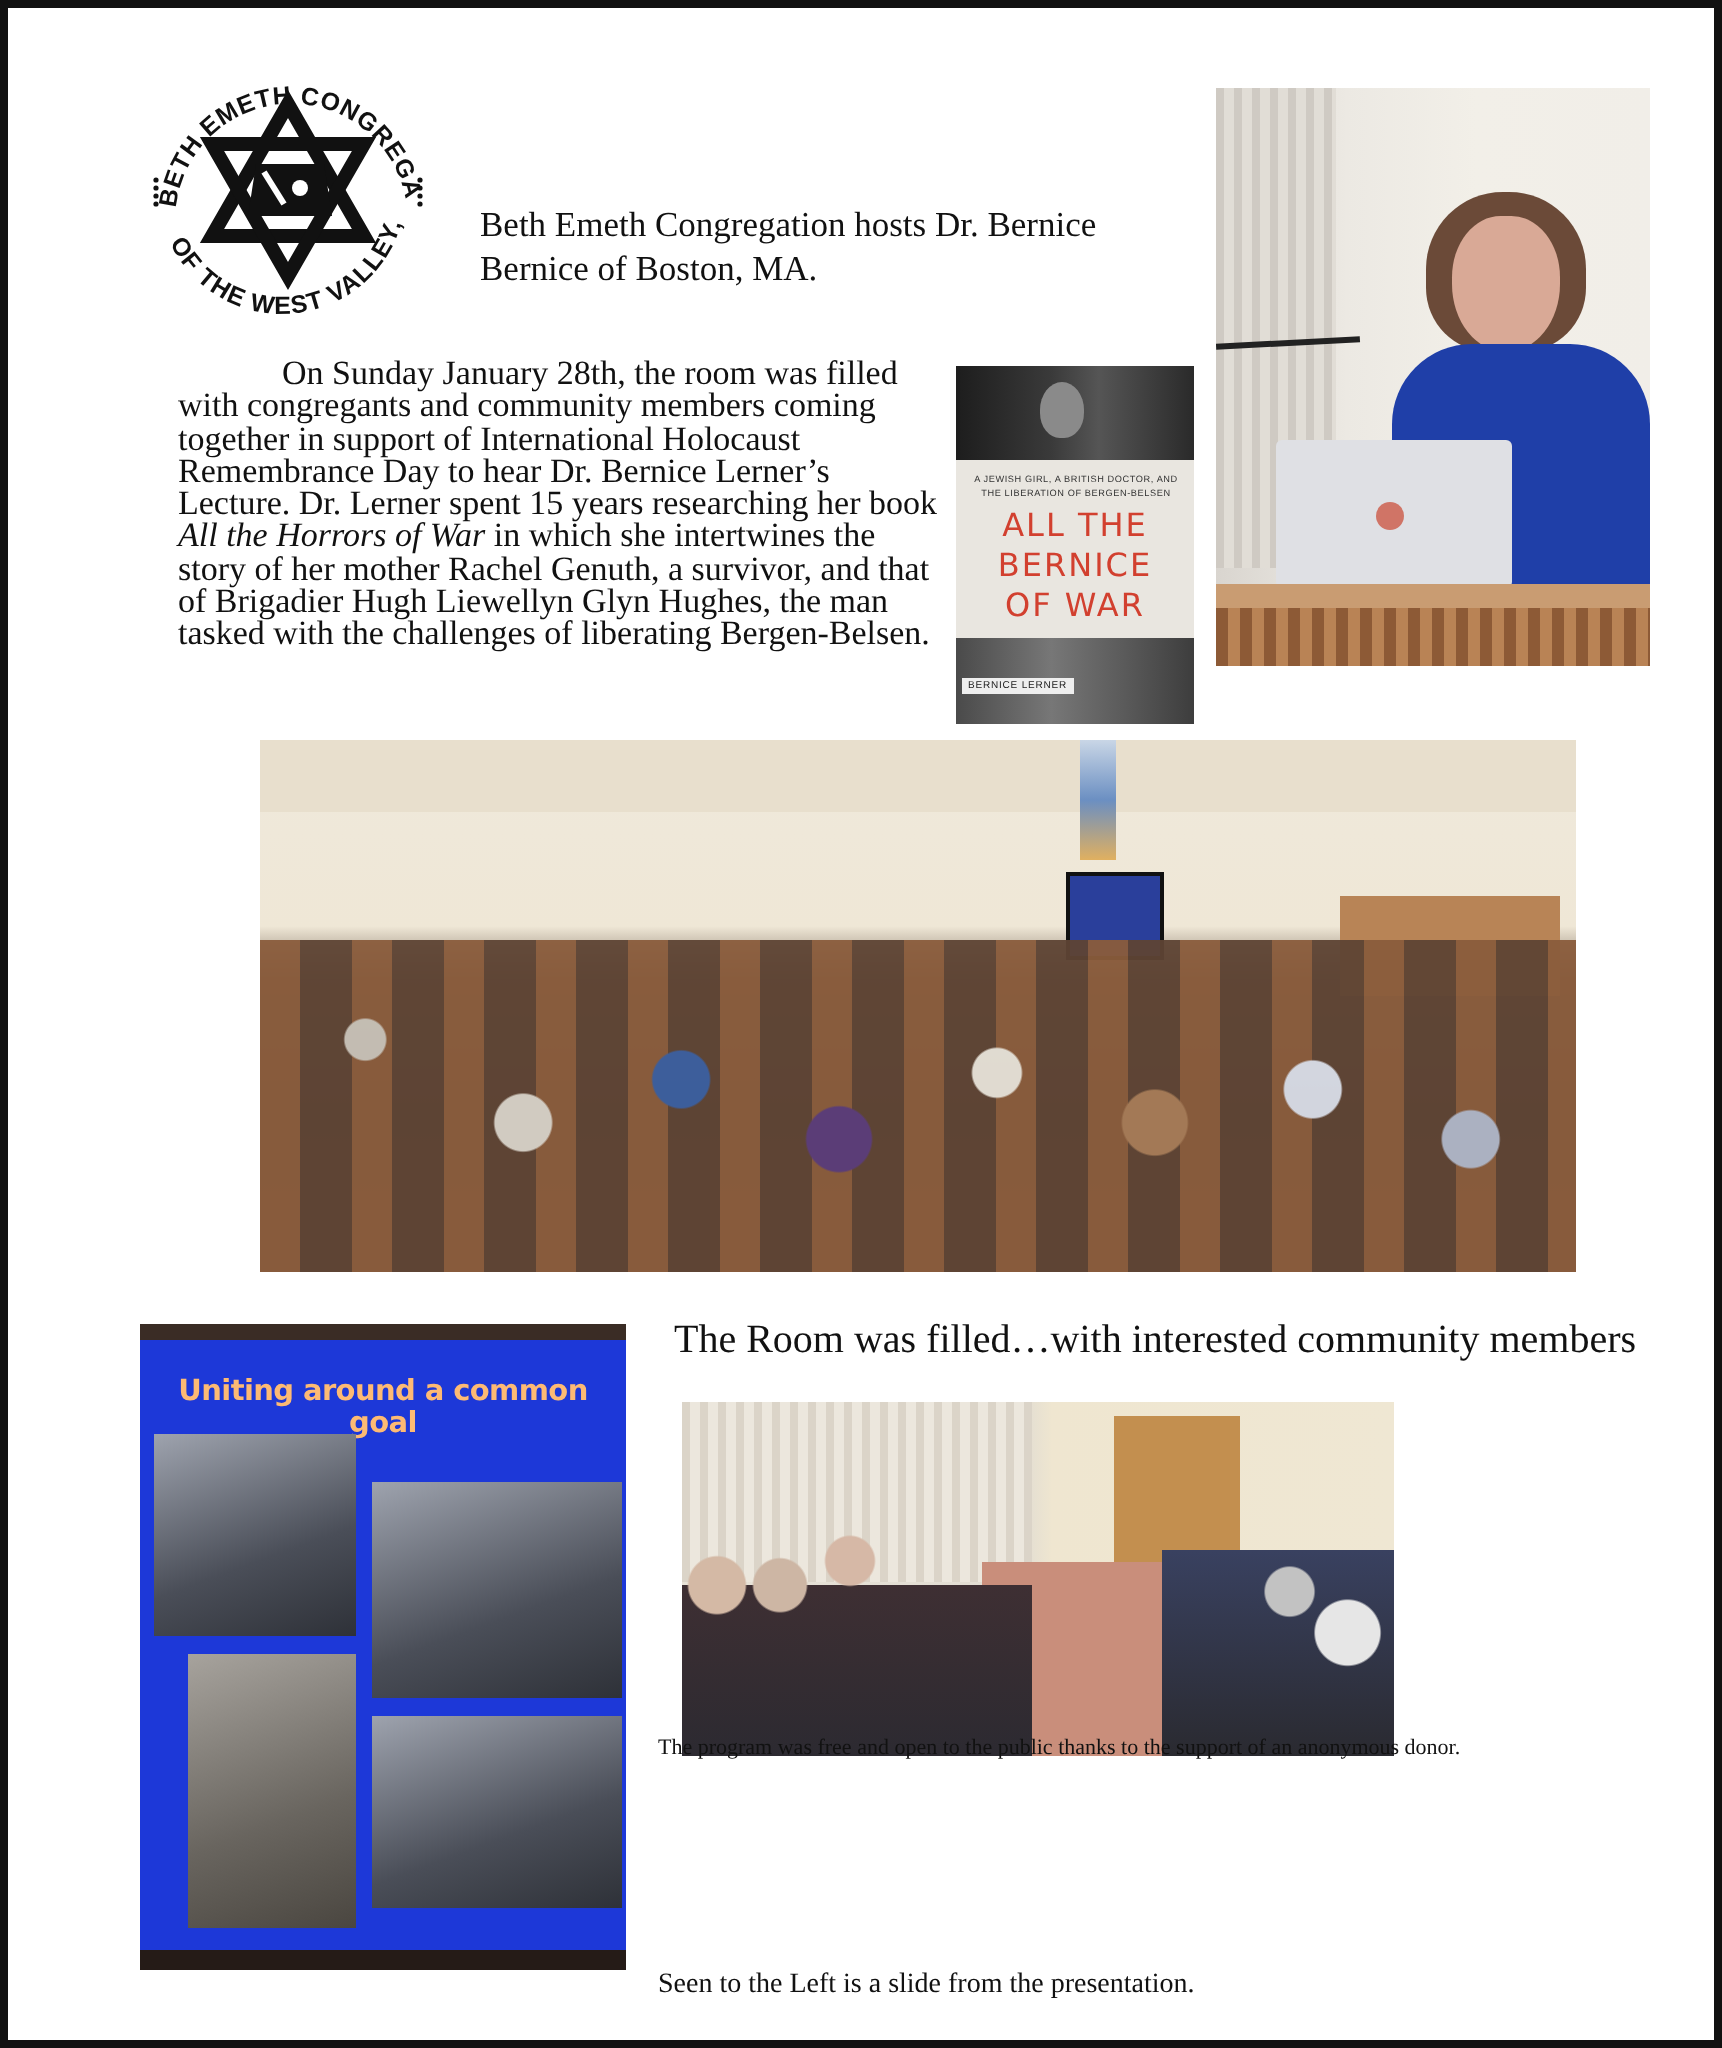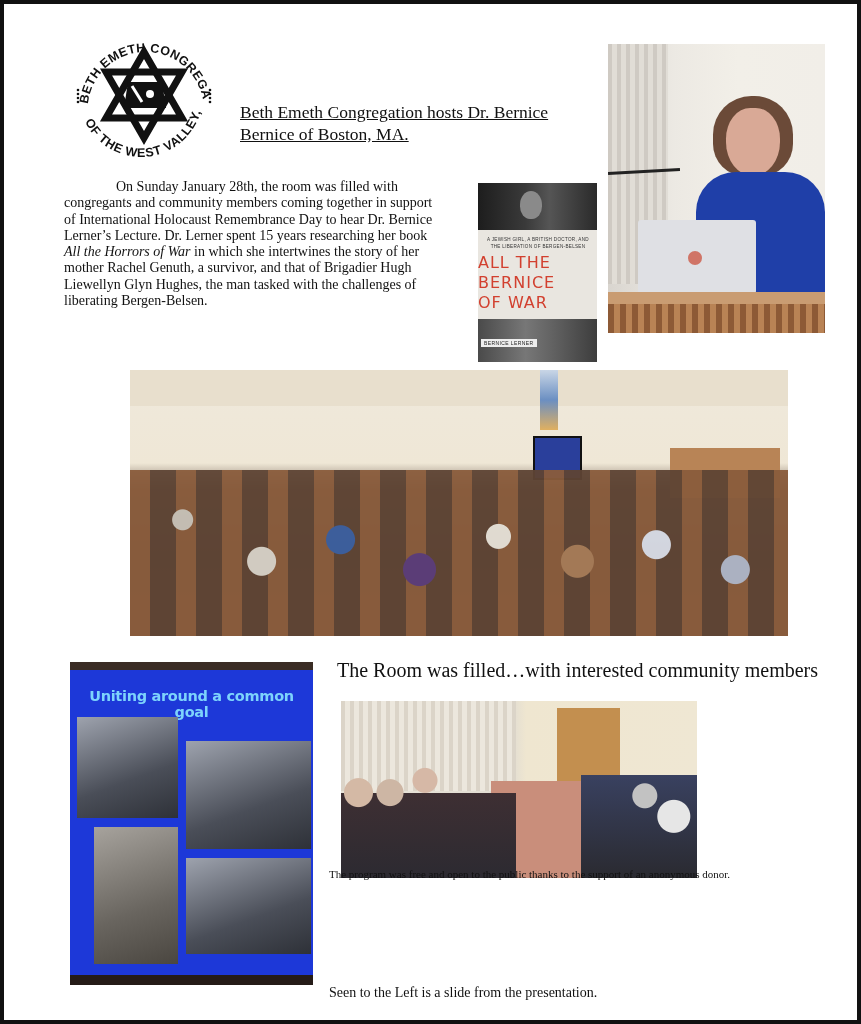--- a/index.html
+++ b/index.html
@@ -1,33 +1,33 @@
 <!DOCTYPE html>
 <html><head>
 <meta charset="utf-8">
 <style>
   html, body { margin: 0; padding: 0; background: #fff; }
   body { width: 861px; height: 1024px; position: relative; overflow: hidden; font-family: "Liberation Serif", serif; color: #111; }
   .frame { position: absolute; left: 0; top: 0; width: 853px; height: 1016px; border: 4px solid #111; background: #fff; }
   .abs { position: absolute; }
-  .title { left: 240px; top: 101px; width: 360px; font-size: 17.5px; line-height: 22px; text-decoration: underline; }
-  .body-text { left: 64px; top: 179px; width: 380px; font-size: 14px; line-height: 16.3px; }
+  .title { left: 240px; top: 101px; width: 360px; font-size: 17.5px; line-height: 22px; }
+  .body-text { left: 89px; top: 179px; width: 380px; font-size: 17px; line-height: 16.3px; }
   .body-text .indent { display: inline-block; width: 52px; }
   .caption1 { left: 337px; top: 659px; font-size: 20px; }
   .caption2 { left: 329px; top: 864px; width: 470px; font-size: 11px; line-height: 20px; }
   .caption3 { left: 329px; top: 985px; font-size: 14px; }
   
   .logo { left: 70px; top: 26px; width: 148px; height: 134px; }
   
   .photo { overflow: hidden; }
   .book { left: 478px; top: 183px; width: 119px; height: 179px; background: #e9e6e0; }
   .book .top { position: absolute; left: 0; top: 0; width: 100%; height: 47px; background: linear-gradient(90deg,#1d1d1d,#3a3a3a 40%,#555 60%,#2a2a2a); }
   .book .top .face { position: absolute; left: 42px; top: 8px; width: 22px; height: 28px; border-radius: 50% 50% 45% 45%; background: #8a8a8a; }
   .book .sub { position: absolute; left: 6px; top: 53px; width: 108px; font-family: "Liberation Sans", sans-serif; font-size: 4.6px; line-height: 7px; letter-spacing: .3px; color: #333; text-align: center; }
-  .book .bt { position: absolute; left: 0; top: 70px; width: 100%; text-align: left; font-family: "DejaVu Sans", sans-serif; font-size: 16px; line-height: 20px; color: #d2402f; letter-spacing: 1px; }
+  .book .bt { position: absolute; left: 0; top: 70px; width: 100%; text-align: center; font-family: "DejaVu Sans", sans-serif; font-size: 16px; line-height: 20px; color: #d2402f; letter-spacing: 1px; }
   .book .bottom { position: absolute; left: 0; top: 136px; width: 100%; height: 43px; background: linear-gradient(90deg,#4a4a4a,#777 40%,#5b5b5b 70%,#3d3d3d); }
   .book .author { position: absolute; left: 3px; top: 156px; background: #eee; color: #222; font-family: "Liberation Sans", sans-serif; font-size: 5px; padding: 1px 3px; letter-spacing: .4px; }
   .speaker { left: 608px; top: 44px; width: 217px; height: 289px; background: linear-gradient(90deg,#d9d5cf 0%,#ece9e3 30%,#f2efe8 60%,#f1eee8 100%); }
   .speaker .curtain { position: absolute; left: 0; top: 0; width: 60px; height: 240px; background: repeating-linear-gradient(90deg,#cfcac3 0 4px,#e1ddd6 4px 9px); }
   .speaker .hair { position: absolute; left: 105px; top: 52px; width: 80px; height: 80px; border-radius: 48% 48% 40% 40%; background: #6b4a38; }
   .speaker .face { position: absolute; left: 118px; top: 64px; width: 54px; height: 68px; border-radius: 45% 45% 50% 50%; background: #d9a996; }
   .speaker .body { position: absolute; left: 88px; top: 128px; width: 129px; height: 140px; border-radius: 40px 40px 0 0; background: #1f3fa8; }
   .speaker .laptop { position: absolute; left: 30px; top: 176px; width: 118px; height: 74px; background: #dfe0e4; border-radius: 3px; }
   .speaker .laptop .hp { position: absolute; left: 50px; top: 31px; width: 14px; height: 14px; border-radius: 50%; background: #d07466; }
   .speaker .podium { position: absolute; left: 0; top: 248px; width: 217px; height: 41px; background: repeating-linear-gradient(90deg,#8d5a36 0 6px,#b98355 6px 12px); }
@@ -43,21 +43,21 @@
       radial-gradient(circle at 20% 55%, #d8d2c8 0 14px, transparent 15px),
       radial-gradient(circle at 32% 42%, #3b5fa0 0 14px, transparent 15px),
       radial-gradient(circle at 44% 60%, #5b3d7a 0 16px, transparent 17px),
       radial-gradient(circle at 56% 40%, #e7e2d8 0 12px, transparent 13px),
       radial-gradient(circle at 68% 55%, #a77c57 0 16px, transparent 17px),
       radial-gradient(circle at 80% 45%, #d9dde7 0 14px, transparent 15px),
       radial-gradient(circle at 92% 60%, #b0b7c8 0 14px, transparent 15px),
       repeating-linear-gradient(90deg,#8a5c3c 0 20px,#5e4434 20px 46px); opacity: .95; }
   .slide { left: 70px; top: 662px; width: 243px; height: 323px; background: #1d38d8; }
   .slide .strip { position: absolute; left: 0; top: 0; width: 100%; height: 8px; background: #3a2c25; }
-  .slide .hdr { position: absolute; left: 0; top: 26px; width: 100%; text-align: center; color: #7dd3fc; font-family: "DejaVu Sans", sans-serif; font-weight: bold; font-size: 14.5px; letter-spacing: -.3px; }
+  .slide .hdr { position: absolute; left: 0; top: 26px; width: 100%; text-align: center; color: #fdba74; font-family: "DejaVu Sans", sans-serif; font-weight: bold; font-size: 14.5px; letter-spacing: -.3px; }
   .slide .pic { position: absolute; background: linear-gradient(160deg,#9ea3ae,#4a4e58 60%,#2e3138); }
   .slide .p1 { left: 7px; top: 55px; width: 101px; height: 101px; }
   .slide .p2 { left: 116px; top: 79px; width: 125px; height: 108px; }
   .slide .p3 { left: 24px; top: 165px; width: 84px; height: 137px; background: linear-gradient(160deg,#a7a39d,#69655f 60%,#4a4640); }
   .slide .p4 { left: 116px; top: 196px; width: 125px; height: 96px; }
   .slide .base { position: absolute; left: 0; bottom: 0; width: 100%; height: 10px; background: #251b17; }
   .side { left: 341px; top: 701px; width: 356px; height: 177px; background: linear-gradient(90deg,#e8e3d8 0%,#e2ddd2 48%,#efe6d0 52%,#efe7d3 100%); }
   .side .curtain { position: absolute; left: 0; top: 0; width: 175px; height: 90px; background: repeating-linear-gradient(90deg,#dbd4c8 0 4px,#ece7dd 4px 9px); }
   .side .door { position: absolute; left: 216px; top: 7px; width: 63px; height: 76px; background: #c38f4f; }
   .side .floor { position: absolute; left: 150px; top: 80px; width: 150px; height: 97px; background: #c98e7b; }

